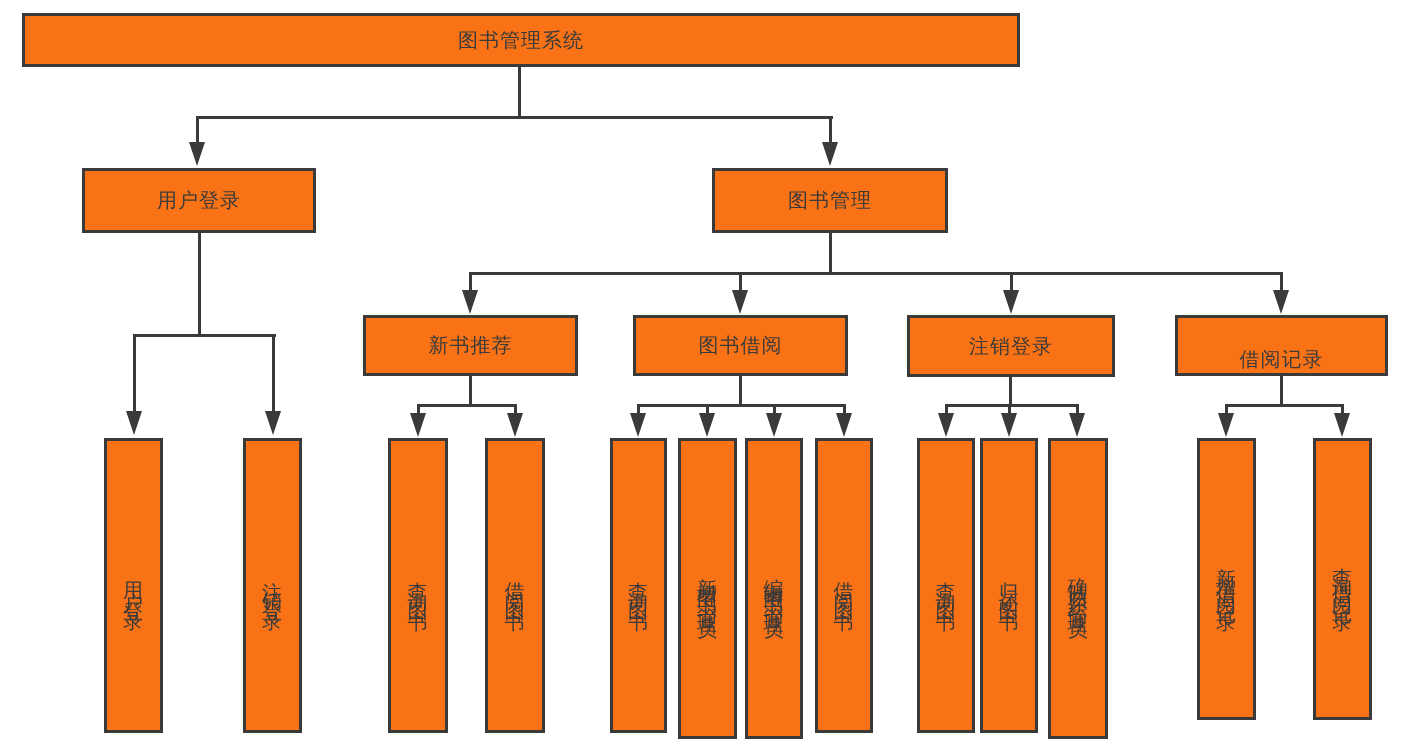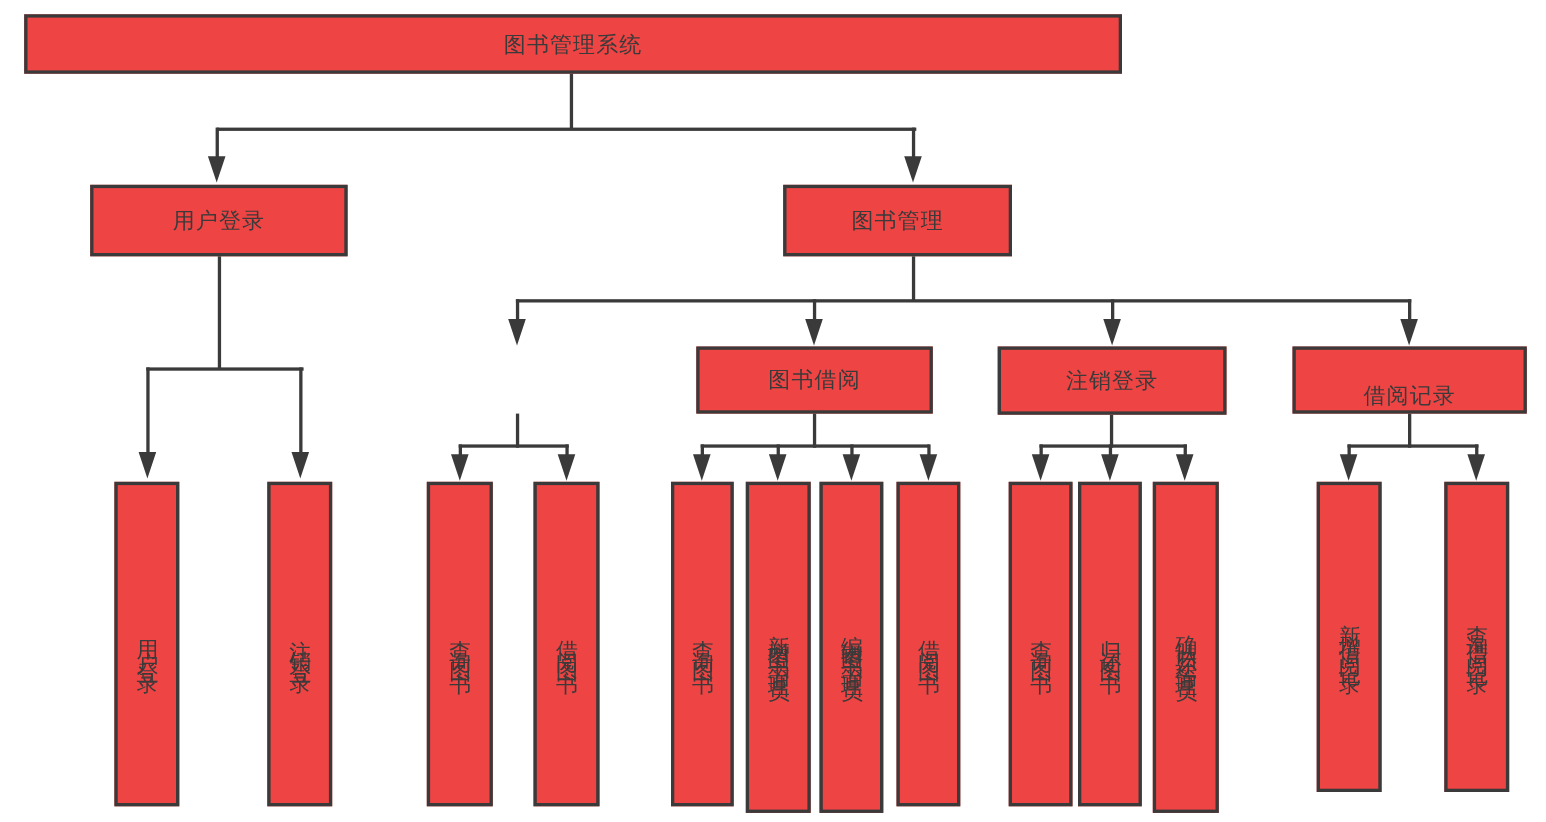--- a/index.html
+++ b/index.html
@@ -1,38 +1,38 @@
 <!DOCTYPE html>
 <html><head>
 <meta charset="utf-8">
 <style>
   html,body{margin:0;padding:0;background:#ffffff;}
   body{font-family:"Liberation Sans","DejaVu Sans",sans-serif;}
   #diagram{position:relative;width:1405px;height:747px;background:#ffffff;overflow:hidden;}
 
   
-  .box{position:absolute;box-sizing:border-box;border:3px solid #3a3a3a;background:#ef4444;
+  .box{position:absolute;box-sizing:border-box;border:3px solid #3a3a3a;background:#f97316;
        display:flex;align-items:center;justify-content:center;color:#3a3a3a;}
   .hlabel{font-size:20px;letter-spacing:1px;white-space:nowrap;}
   .leaf{top:438px;}
   .vtext{writing-mode:vertical-rl;text-orientation:mixed;font-size:20px;line-height:1.0;white-space:nowrap;}
   .v4{letter-spacing:10px;}
   .v6{letter-spacing:9px;}
   .v9{letter-spacing:6px;}
 
   
   .vl{position:absolute;width:3px;background:#3a3a3a;}
   .hl{position:absolute;height:3px;background:#3a3a3a;}
   .ah{position:absolute;width:0;height:0;border-left:8px solid transparent;
       border-right:8px solid transparent;border-top:24px solid #3a3a3a;}
 
   
   #root{left:22px;top:13px;width:998px;height:54px;}
   #n-login{left:82px;top:168px;width:234px;height:65px;}
-  #n-mgmt{left:712px;top:168px;width:208px;height:65px;}
+  #n-mgmt{left:712px;top:168px;width:236px;height:65px;}
   #n-rec{left:363px;top:315px;width:215px;height:61px;}
   #n-borrow{left:633px;top:315px;width:215px;height:61px;}
   #n-current{left:907px;top:315px;width:208px;height:62px;}
   #n-records{left:1175px;top:315px;width:213px;height:61px;align-items:flex-end;}
 
   #lf-0{left:104px;width:59px;height:295px;}
   #lf-1{left:243px;width:59px;height:295px;}
   #lf-2{left:388px;width:60px;height:295px;}
   #lf-3{left:485px;width:60px;height:295px;}
   #lf-4{left:610px;width:57px;height:295px;}
@@ -124,20 +124,23 @@
     <span class="hlabel">图书管理系统</span>
   </div>
 
   <div class="box" id="n-login">
     <span class="hlabel">用户登录</span>
   </div>
   <div class="box" id="n-mgmt">
     <span class="hlabel">图书管理</span>
   </div>
 
+  <div class="box" id="n-rec">
+    <span class="hlabel">新书推荐</span>
+  </div>
   <div class="box" id="n-borrow">
     <span class="hlabel">图书借阅</span>
   </div>
   <div class="box" id="n-current">
     <span class="hlabel">注销登录</span>
   </div>
   <div class="box" id="n-records">
     <span class="hlabel">借阅记录</span>
   </div>
 

